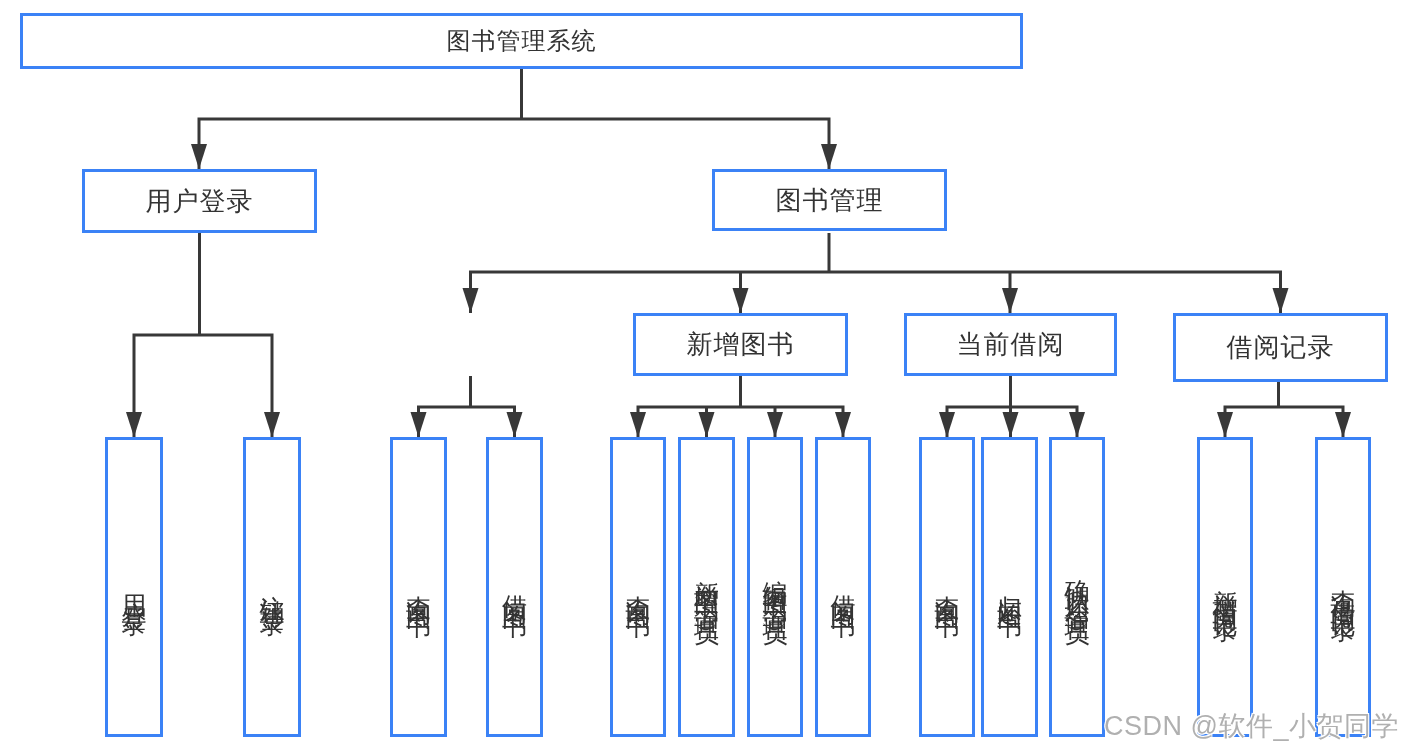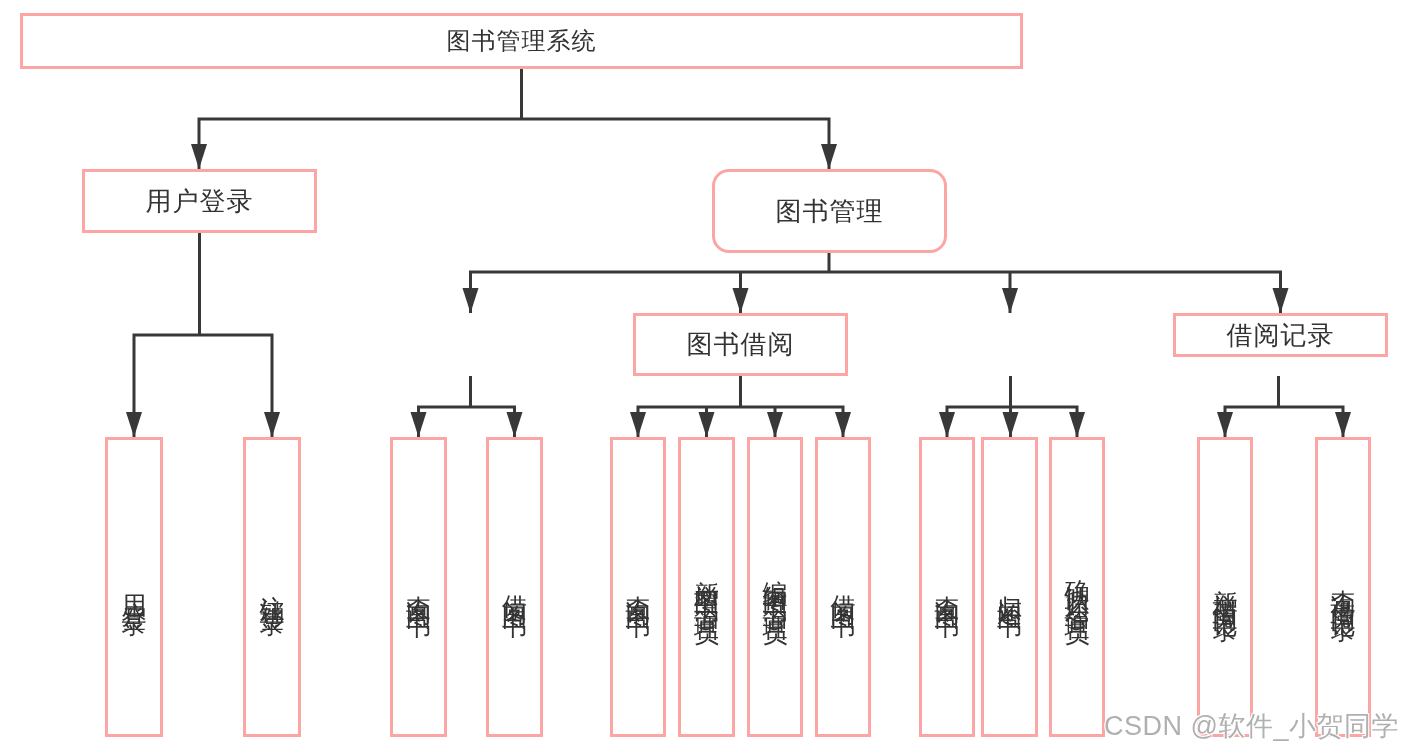--- a/index.html
+++ b/index.html
@@ -16,21 +16,21 @@
     overflow: hidden;
   }
   #connectors {
     position: absolute;
     left: 0; top: 0;
     width: 1405px; height: 747px;
   }
   .box {
     position: absolute;
     box-sizing: border-box;
-    border: 3px solid #fca5a5;
+    border: 3px solid #3b82f6;
     background: #ffffff;
     display: flex;
     align-items: center;
     justify-content: center;
     color: #333333;
   }
   .hlabel {
     font-size: 26px;
     letter-spacing: 1px;
     white-space: nowrap;
@@ -109,28 +109,31 @@
     <polygon class="c-arrow" points="1335,412 1351,412 1343,437"></polygon>
   </svg>
 
   <div class="box" style="left:20px; top:13px; width:1003px; height:56px;">
     <span class="root-label">图书管理系统</span>
   </div>
 
   <div class="box" style="left:82px; top:169px; width:235px; height:64px;">
     <span class="hlabel">用户登录</span>
   </div>
-  <div class="box" style="left:712px; top:169px; width:235px; height:84px;border-radius:17px;">
+  <div class="box" style="left:712px; top:169px; width:235px; height:62px;">
     <span class="hlabel">图书管理</span>
   </div>
 
   <div class="box" style="left:633px; top:313px; width:215px; height:63px;">
-    <span class="hlabel">图书借阅</span>
+    <span class="hlabel">新增图书</span>
   </div>
-  <div class="box" style="left:1173px; top:313px; width:215px; height:44px;">
+  <div class="box" style="left:904px; top:313px; width:213px; height:63px;">
+    <span class="hlabel">当前借阅</span>
+  </div>
+  <div class="box" style="left:1173px; top:313px; width:215px; height:69px;">
     <span class="hlabel">借阅记录</span>
   </div>
 
   <div class="box vbox" style="left:105px; top:437px; width:58px; height:300px;">
     <span class="vlabel">用户登录</span>
   </div>
   <div class="box vbox" style="left:243px; top:437px; width:58px; height:300px;">
     <span class="vlabel">注销登录</span>
   </div>
 

